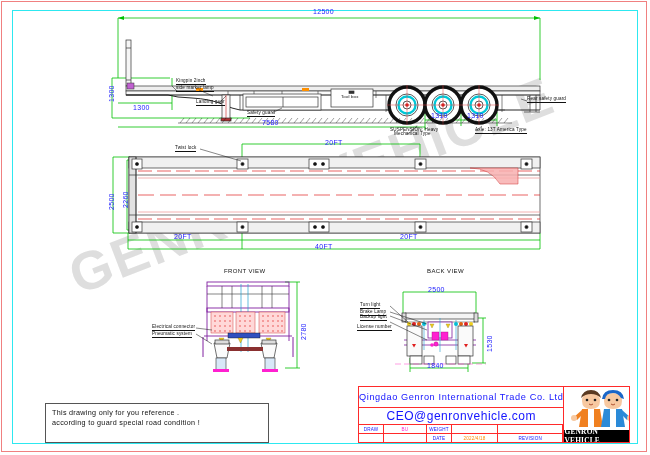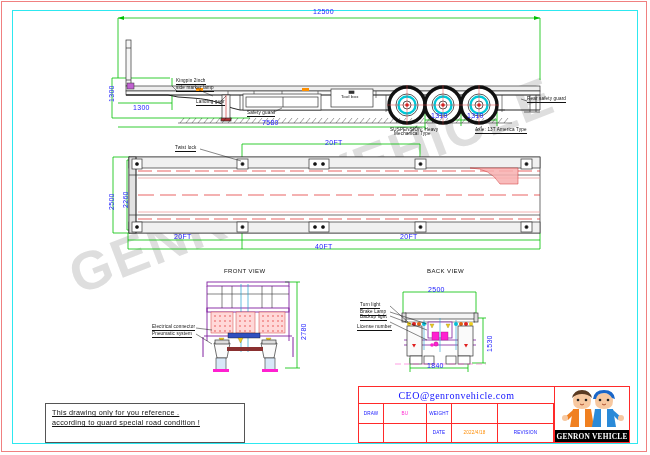--- a/index.html
+++ b/index.html
@@ -27,36 +27,36 @@
   .note{position:absolute;color:#111;font-size:4.6px;white-space:nowrap;
         font-family:"Liberation Sans",sans-serif;letter-spacing:.15px;
         border-bottom:.5px solid #111;padding-bottom:.5px;}
   .note.nb{border-bottom:none;}
   .viewtitle{position:absolute;color:#111;font-size:6px;letter-spacing:.4px;
         font-family:"Liberation Sans",sans-serif;white-space:nowrap;}
 
   svg{position:absolute;left:0;top:0;overflow:visible;}
 
   
-  .notebox{position:absolute;left:45px;top:403px;width:200px;height:40px;
+  .notebox{position:absolute;left:45px;top:403px;width:224px;height:40px;
       border:1px solid #555;background:#fff;box-sizing:border-box;
       padding:4px 6px;font-size:7.2px;line-height:10px;color:#111;
-      font-family:"Liberation Sans",sans-serif;letter-spacing:.3px;text-decoration:underline;}
+      font-family:"Liberation Sans",sans-serif;letter-spacing:.3px;}
 
   
   .titleblock{position:absolute;left:358px;top:386px;width:272px;height:57px;
       border:1px solid #ff2a2a;box-sizing:border-box;background:#fff;
       display:flex;}
   .tb-left{flex:1;display:flex;flex-direction:column;}
   .tb-company{height:20px;border-bottom:1px solid #ff2a2a;display:flex;
       align-items:center;justify-content:center;color:#1414ff;font-size:9.2px;
       letter-spacing:.6px;white-space:nowrap;font-family:"Liberation Sans",sans-serif;}
   .tb-email{height:16px;border-bottom:1px solid #ff2a2a;display:flex;
-      align-items:center;justify-content:center;color:#1414ff;font-size:10px;
-      letter-spacing:.5px;font-family:Liberation Serif, serif;}
+      align-items:center;justify-content:center;color:#1414ff;font-size:12px;
+      letter-spacing:.5px;font-family:Liberation Sans, sans-serif;}
   .tb-rows{flex:1;display:flex;flex-direction:column;}
   .tb-row{flex:1;display:flex;}
   .tb-row:first-child{border-bottom:1px solid #ff2a2a;}
   .tb-cell{border-right:1px solid #ff2a2a;display:flex;align-items:center;
       justify-content:center;font-size:4.6px;letter-spacing:.2px;overflow:hidden;
       font-family:"Liberation Sans",sans-serif;}
   .c-draw{width:24px;color:#1414ff;}
   .c-drawv{width:42px;color:#ff2ad0;}
   .c-wt{width:24px;color:#1414ff;}
   .c-wtv{width:45px;}
@@ -595,20 +595,21 @@
   <div class="note" style="left:360px;top:314px;">Backup light</div>
   <div class="note" style="left:357px;top:324px;">License number</div>
 
   <div class="notebox">
     <div>This drawing only for you reference .</div>
     <div>according to guard special road condition !</div>
   </div>
 
   <div class="titleblock">
     <div class="tb-left">
+      <div class="tb-company">Qingdao Genron International Trade Co. Ltd</div>
       <div class="tb-email">CEO@genronvehicle.com</div>
       <div class="tb-rows">
         <div class="tb-row">
           <div class="tb-cell c-draw">DRAW</div>
           <div class="tb-cell c-drawv">BU</div>
           <div class="tb-cell c-wt">WEIGHT</div>
           <div class="tb-cell c-wtv"></div>
           <div class="tb-cell c-rev"></div>
         </div>
         <div class="tb-row">

